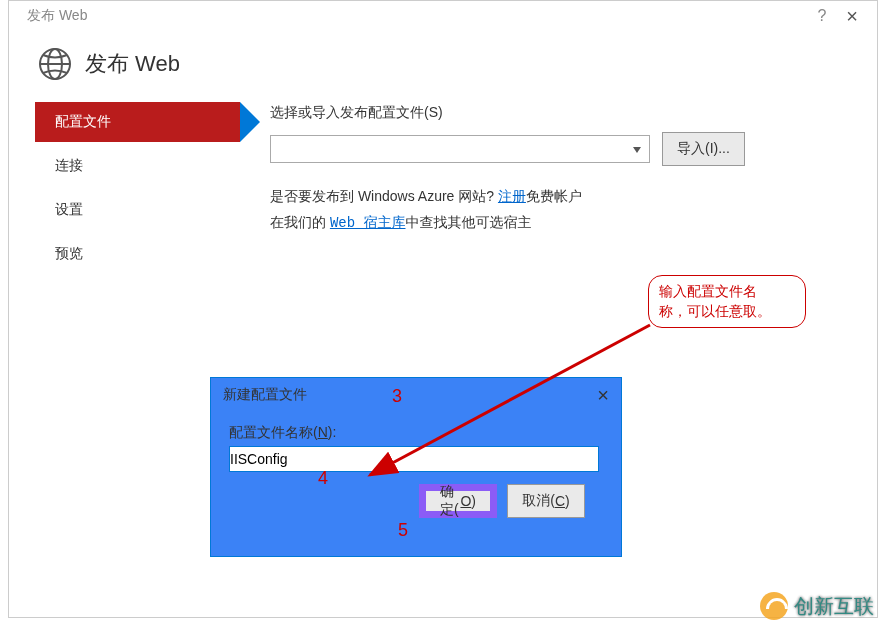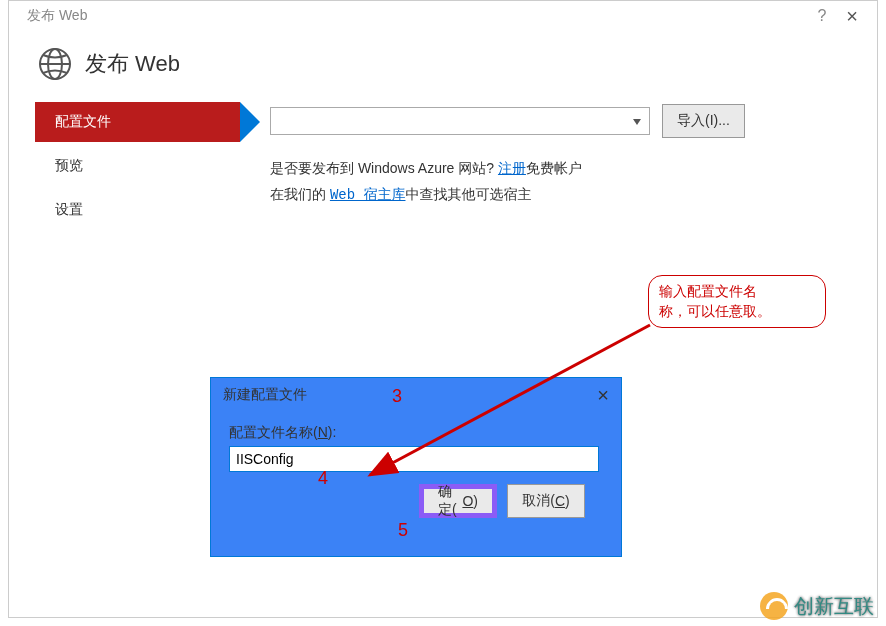--- a/index.html
+++ b/index.html
@@ -32,24 +32,24 @@
   a.link { color:#0066cc; text-decoration:underline;font-family:Liberation Mono, monospace;}
   .para { margin:22px 0 8px 0;}
   
   .modal { position:absolute; left:210px; top:377px; width:412px; height:180px; border:1px solid #0078d7; background:#3b82f6;}
   .modal-title { height:34px; display:flex; align-items:center; padding:0 12px; font-size:14px;}
   .modal-title .spacer { flex:1; }
   .modal-close { font-size:20px; color:#333; line-height:16px;}
   .modal-body { padding:12px 18px 8px 18px; font-size:14px;}
   .field-label { margin-bottom:4px;}
   .field-label .u { text-decoration:underline;}
-  .text-input { width:370px; height:26px; border:1px solid #0078d7; padding:0 6px; font-size:14px;}
+  .text-input { width:370px; height:26px; border:1px solid #0078d7; padding:0 0; font-size:14px;}
   .modal-buttons { display:flex; justify-content:flex-end; gap:10px; padding:12px 18px 0 0;}
   .modal-buttons .btn { width:78px; justify-content:center;}
-  .modal-buttons .btn.primary { border:5px solid #8b5cf6;margin-left:40px;}
+  .modal-buttons .btn.primary { border:7px solid #8b5cf6;margin-left:40px;}
   
   .ann { position:absolute; color:#cc0000; font-size:18px; font-family:sans-serif; }
   .callbox { position:absolute; border:1px solid #cc0000; border-radius:14px; padding:6px 10px; color:#cc0000; font-size:14px; background:#fff; line-height:1.4;}
   
   .overlay { position:absolute; left:0; top:0; width:886px; height:626px; pointer-events:none;}
   
   .watermark { position:absolute; right:12px; bottom:6px; display:flex; align-items:center; gap:6px; color:#fff; font-size:20px; opacity:0.85;}
   .wm-icon { width:28px; height:28px; background:#f5a623; border-radius:50%; position:relative;}
   .wm-icon::before { content:""; position:absolute; left:6px; top:6px; width:16px; height:16px; border:3px solid #fff; border-bottom-color:transparent; border-right-color:transparent; transform:rotate(45deg); border-radius:50%;}
   .underline { text-decoration: underline; }
@@ -77,28 +77,32 @@
     </span>
     <span class="header-title">发布 Web</span>
   </div>
 
   <div class="body">
     <div class="sidebar">
       <div class="side-item active">
         <span>配置文件</span>
       </div>
       <div class="side-item">
-        <span>预览</span>
+        <span>连接</span>
       </div>
       <div class="side-item">
         <span>设置</span>
       </div>
+      <div class="side-item">
+        <span>预览</span>
+      </div>
     </div>
 
     <div class="main">
+      <div class="label">选择或导入发布配置文件(S)</div>
       <div class="row">
         <div class="dropdown"></div>
         <div class="btn">
             <span>导入(I)...</span>
           </div>
       </div>
       <div class="para">
         <span>是否要发布到 Windows Azure 网站? </span><a class="link">注册</a><span>免费帐户</span>
       </div>
       <div>
@@ -127,21 +131,21 @@
       </div>
       <div class="btn">
         <span>取消(</span>
           <span class="underline">C</span>
           <span>)</span>
       </div>
     </div>
   </div>
 </div>
 
-<div class="callbox" style="left:648px; top:275px; width:178px;">
+<div class="callbox" style="left:648px; top:275px; width:158px;">
   <div>输入配置文件名</div>
   <div>称，可以任意取。</div>
 </div>
 
 <div class="ann" style="left:392px; top:386px;">3</div>
 <div class="ann" style="left:318px; top:468px;">4</div>
 <div class="ann" style="left:398px; top:520px;">5</div>
 
 <svg class="overlay">
   <defs>

